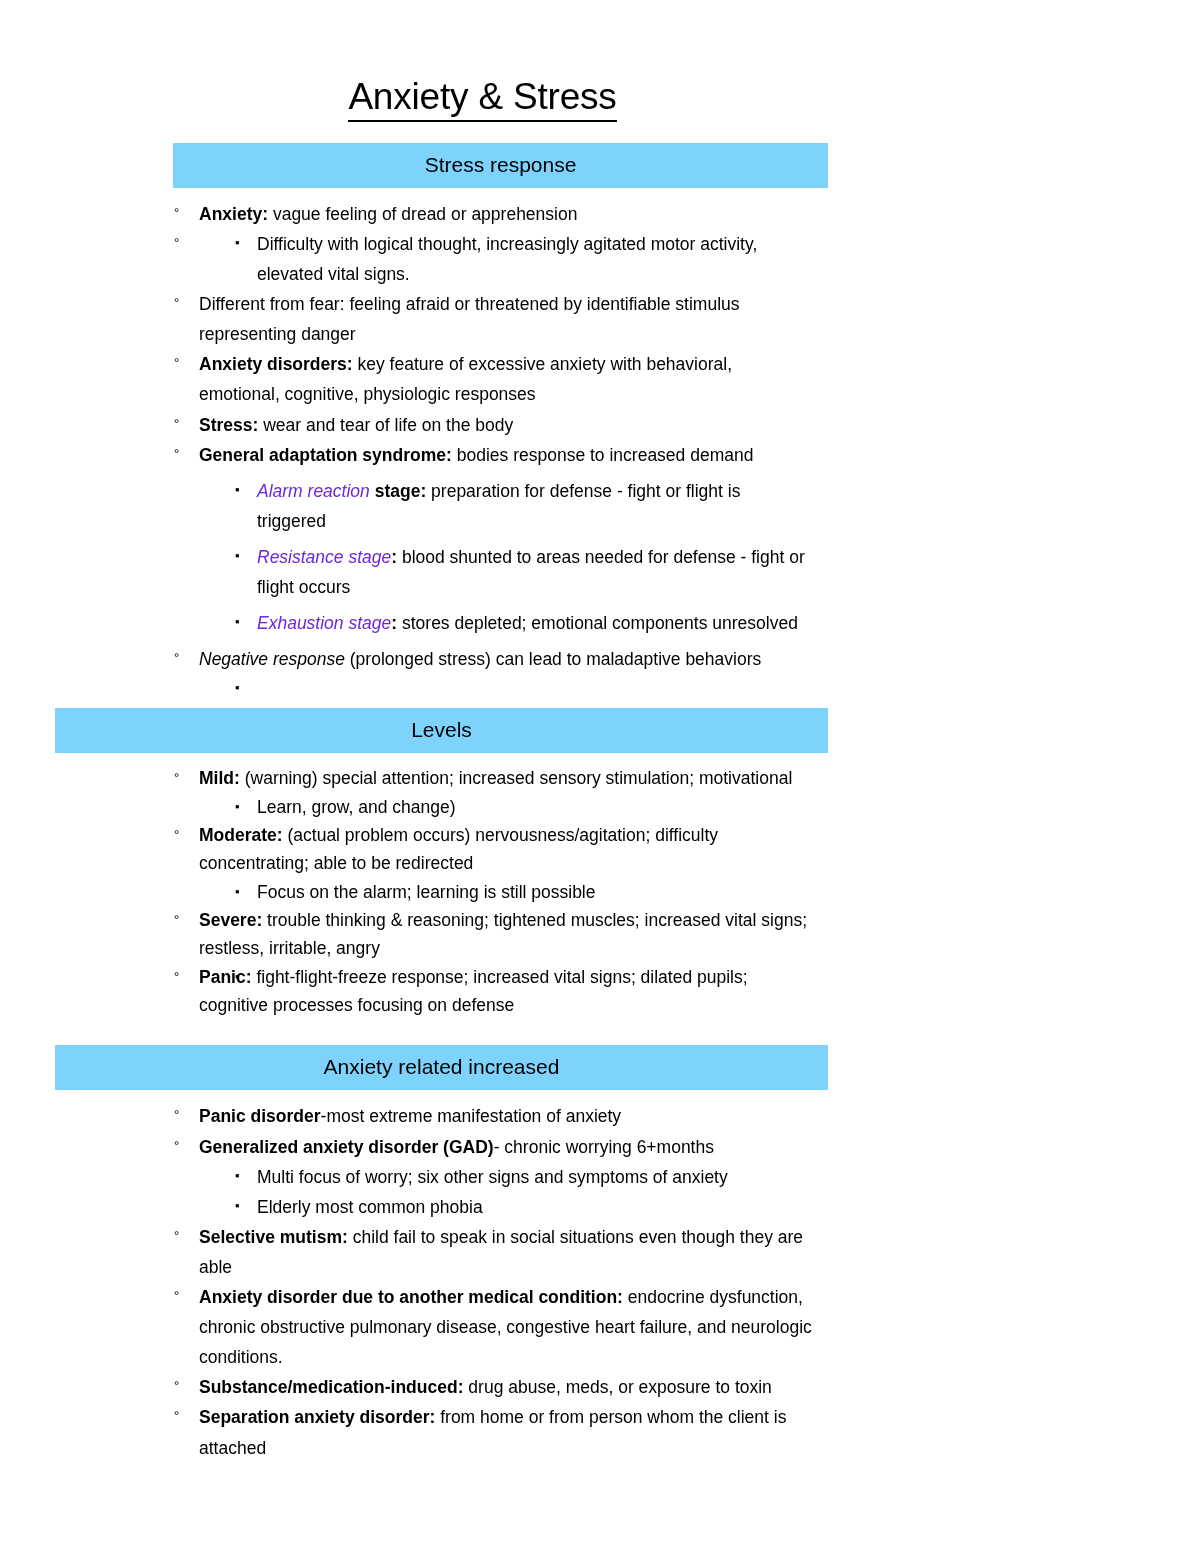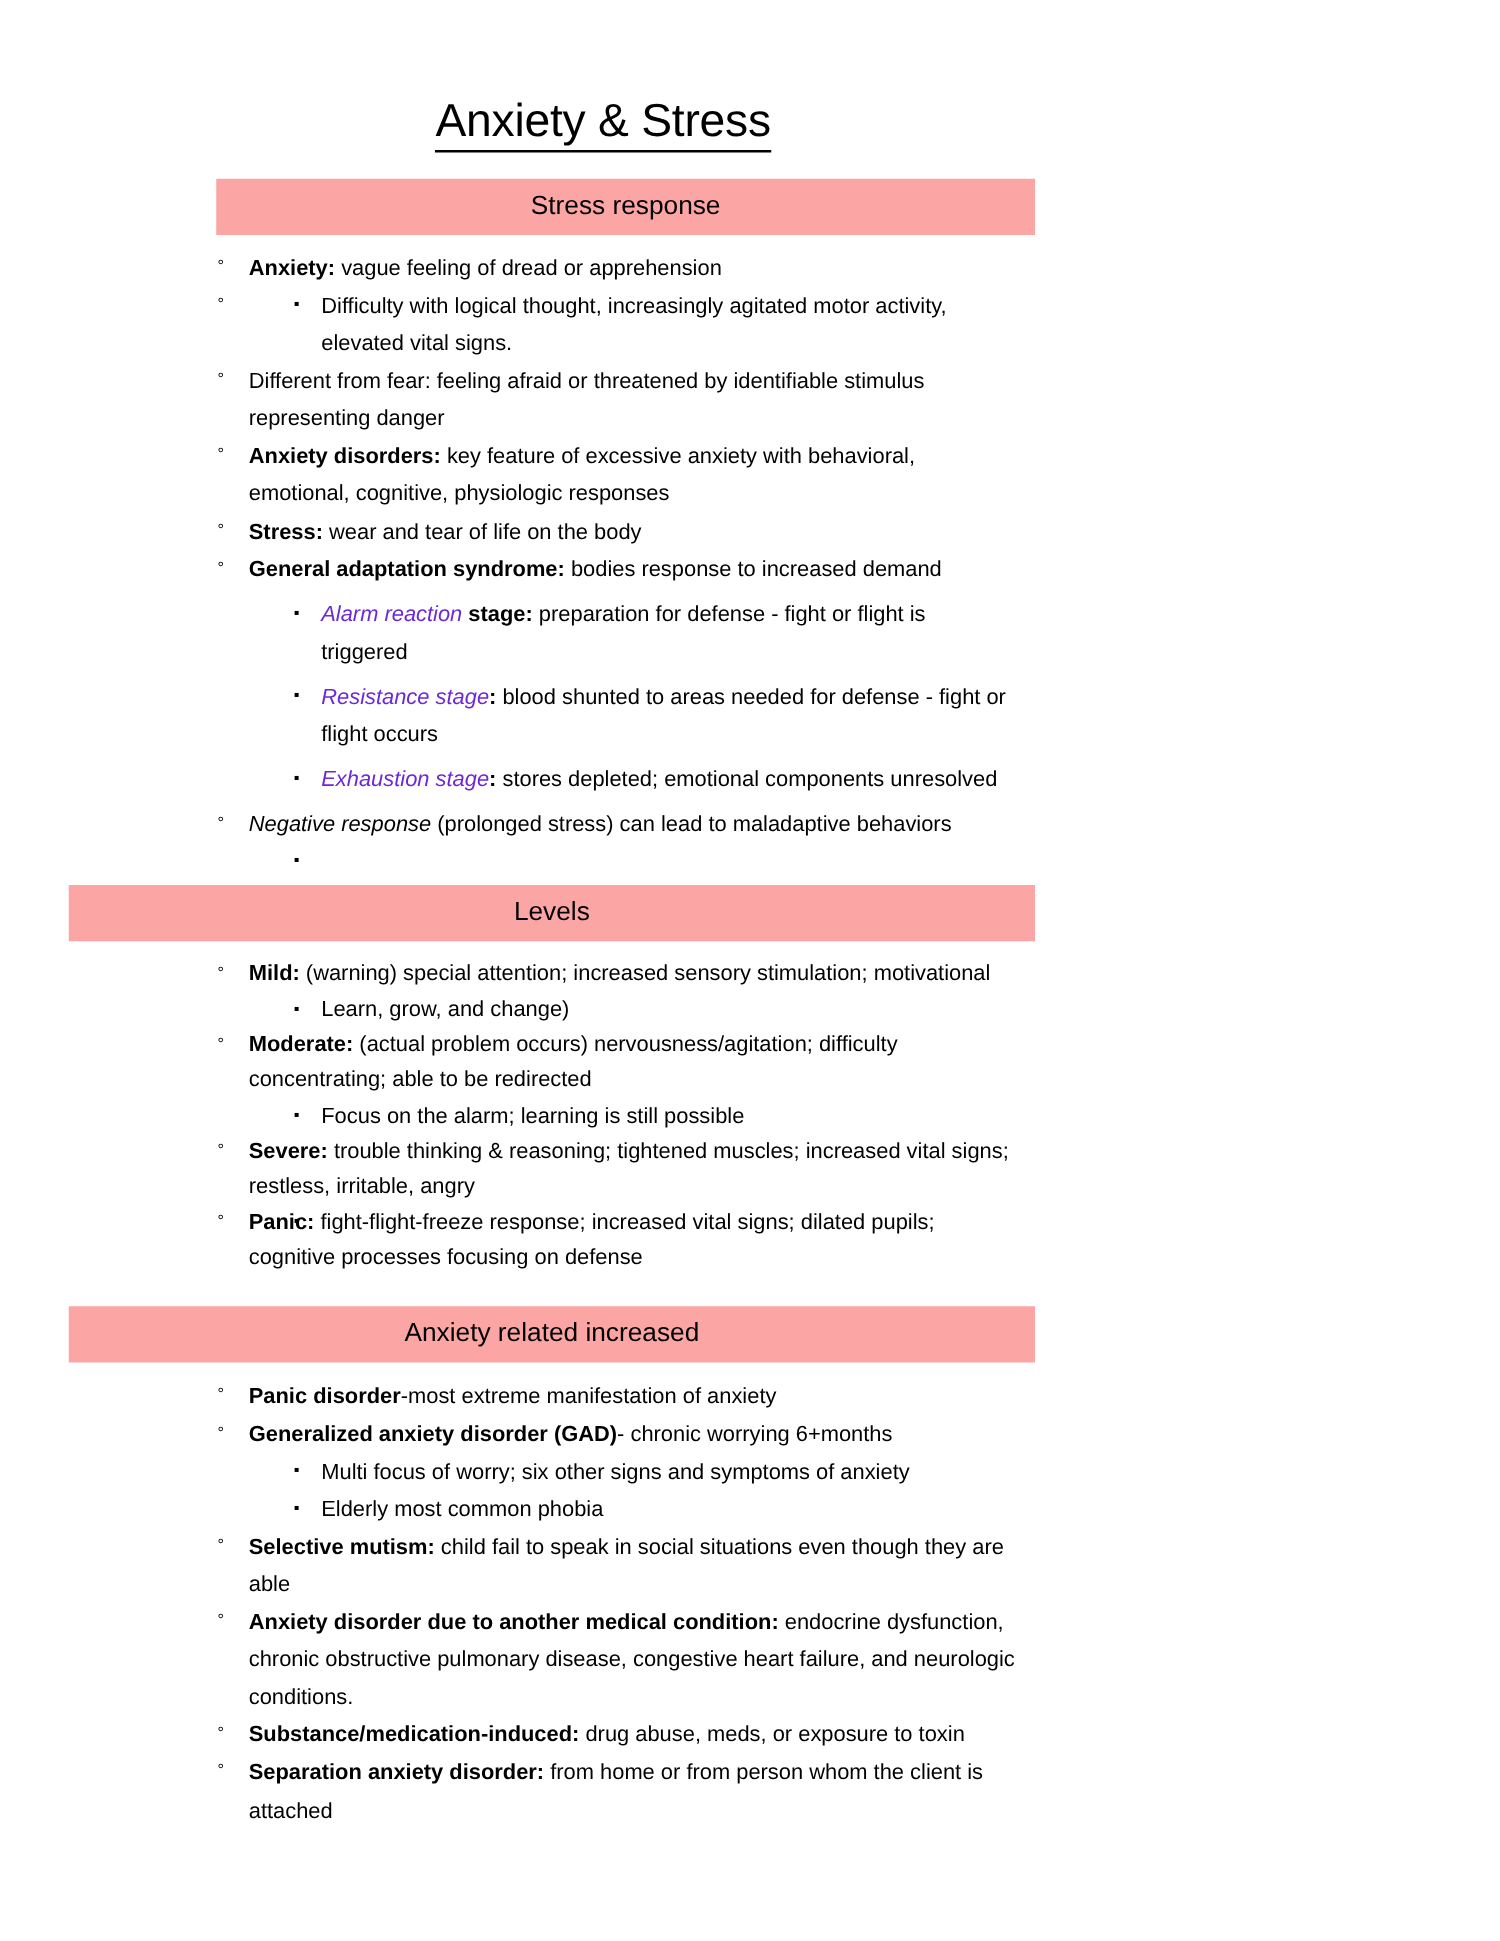--- a/index.html
+++ b/index.html
@@ -31,21 +31,21 @@
     padding-top: 78px;
     margin: 0;
   }
   .doc-title .u {
     border-bottom: 2.5px solid #000;
     padding-bottom: 3px;
   }
 
   
   .band {
-    background: #fca5a5;
+    background: #7dd3fc;
     text-align: center;
     font-size: 21px;
     font-weight: 400;
     line-height: 1.05;
     padding: 11px 0 12px 0;
     box-sizing: border-box;
   }
   .band-wide {            
     margin-left: 55px;
     margin-right: 137px;

